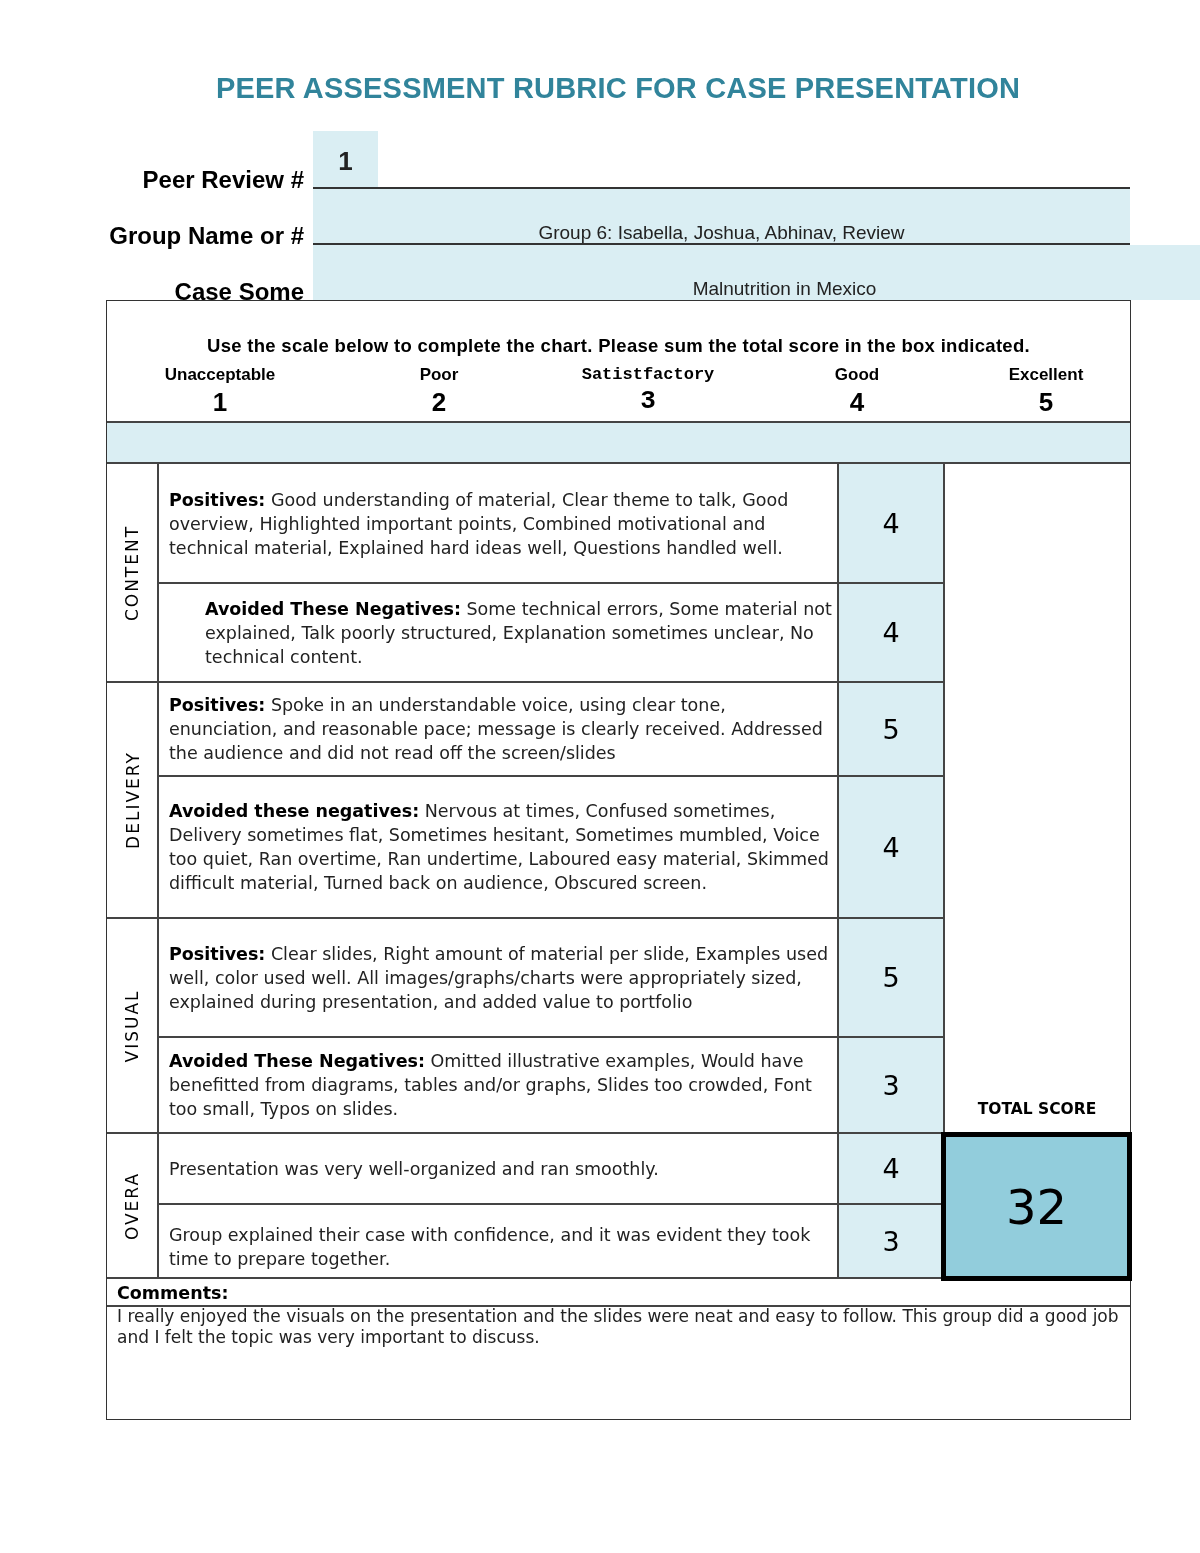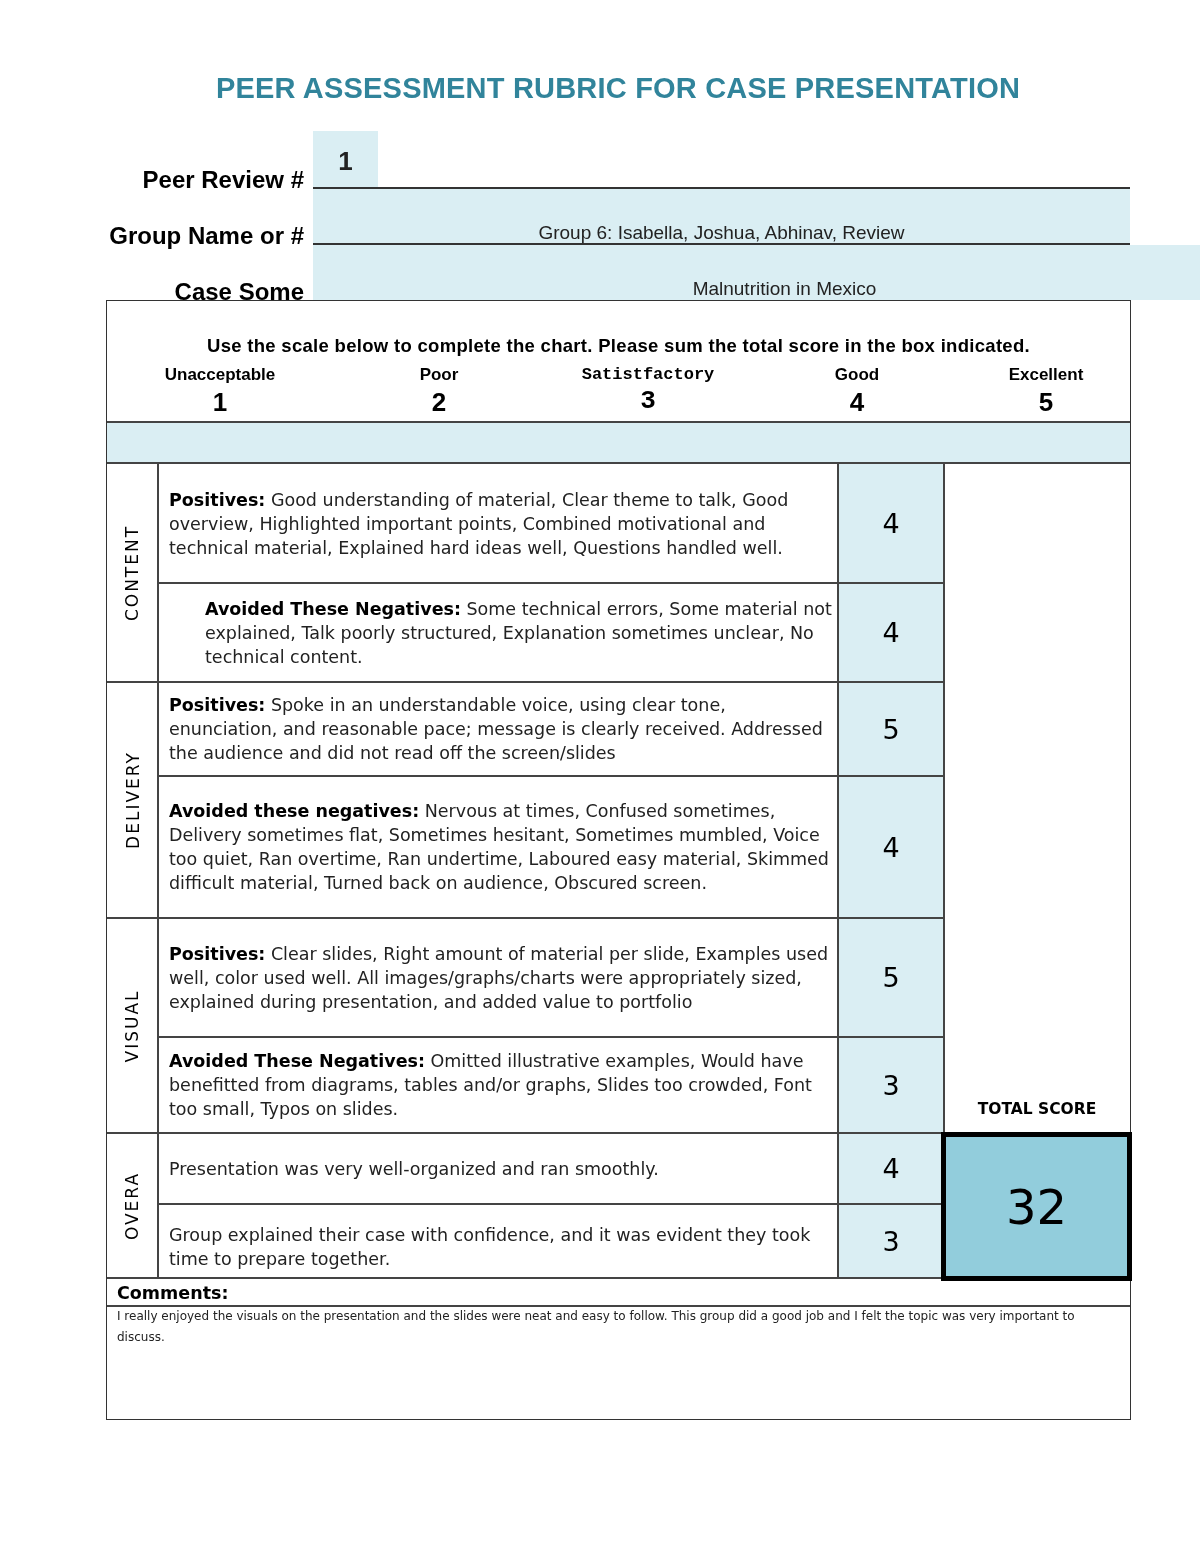--- a/index.html
+++ b/index.html
@@ -73,21 +73,21 @@
   .total-box {
     position: absolute; left: 941px; top: 1132px; width: 191px; height: 149px;
     background: #92CDDC; border: 5px solid #000; display: flex;
     align-items: center; justify-content: center; font-size: 48px;
   }
 
   .comments-label {
     position: absolute; left: 117px; top: 1283px; font-weight: bold; font-size: 17.5px;
   }
   .comments-text {
-    position: absolute; left: 117px; top: 1306px; width: 1005px; font-size: 12px;
+    position: absolute; left: 117px; top: 1306px; width: 1005px; font-size: 17px;
     line-height: 21px; color: #222;
   }
 </style>
 </head>
 <body>
 
 <div class="title">PEER ASSESSMENT RUBRIC FOR CASE PRESENTATION</div>
 
 <div class="hlabel" style="top:166px;">Peer Review #</div>
 <div class="hfield" style="top:131px;width:65px;height:56px;font-weight:bold;font-size:26px;line-height:60px;">

